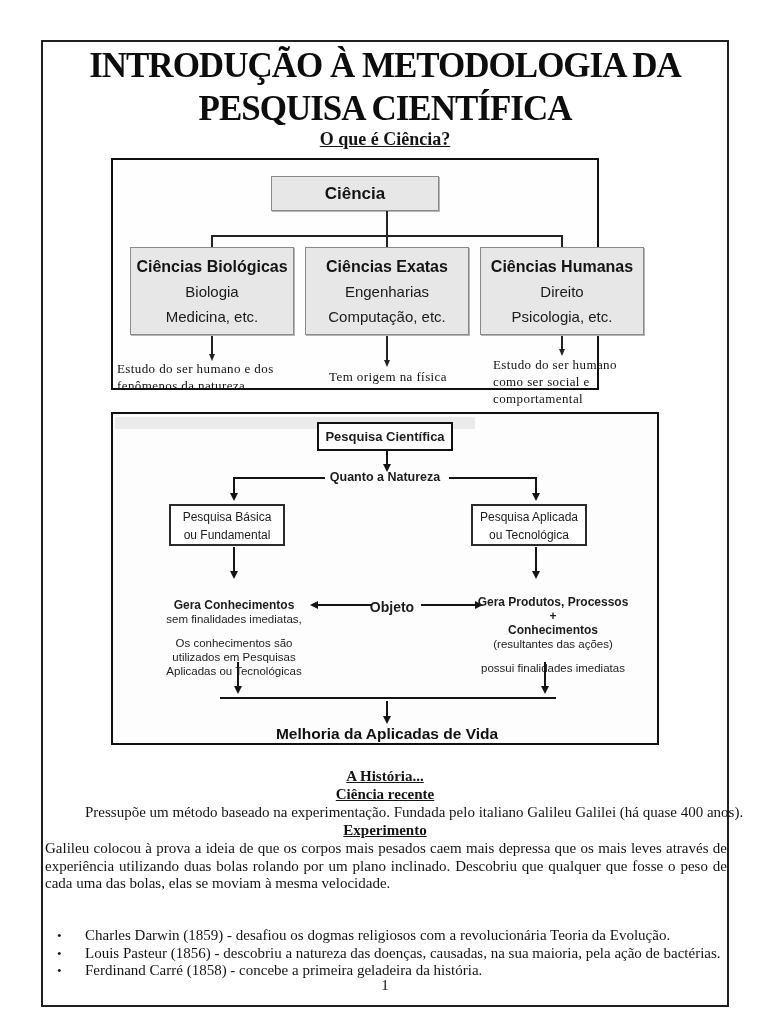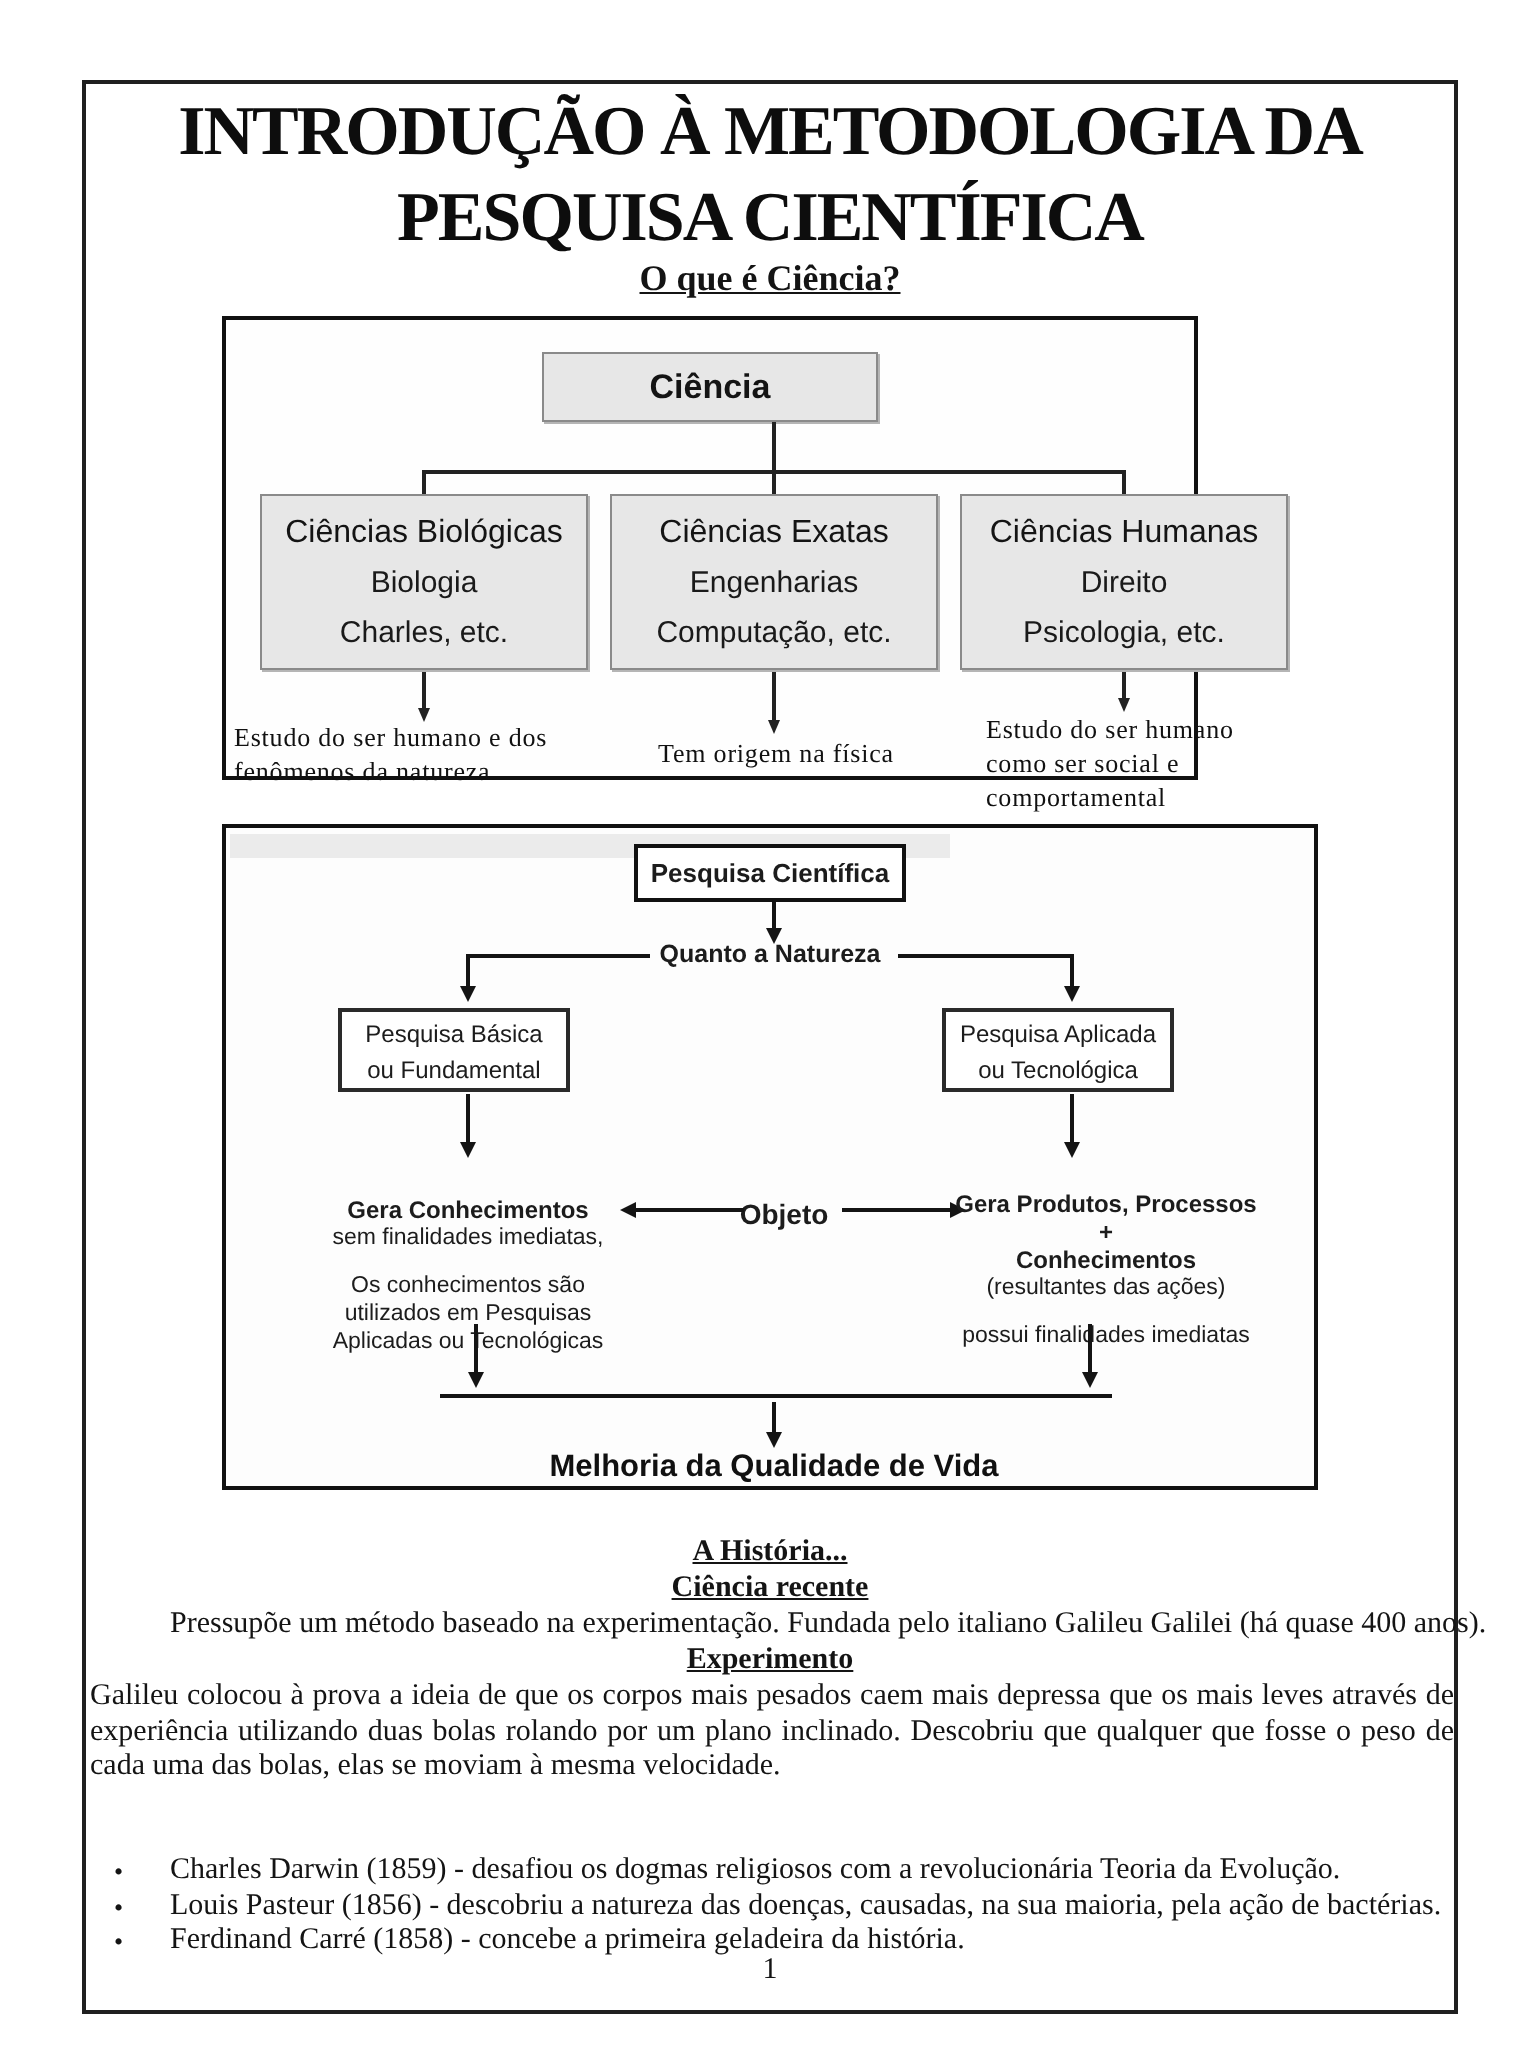--- a/index.html
+++ b/index.html
@@ -33,21 +33,21 @@
 
   
   .diagram1 { position:absolute; left:111px; top:158px; width:488px; height:232px;
               border:2px solid #111; background:#fefefe;
               font-family:"Liberation Sans", sans-serif; }
   .d1-root { position:absolute; left:50%; top:16px; width:168px; margin-left:-84px; height:35px;
              background:#e7e7e7; border:1px solid #8a8a8a; box-shadow:1px 1px 0 #b5b5b5;
              font-weight:700; font-size:17px; line-height:33px; text-align:center; }
   .d1-box { position:absolute; top:87px; width:164px; height:88px; background:#e7e7e7;
             border:1px solid #8a8a8a; box-shadow:1px 1px 0 #b5b5b5; text-align:center; padding-top:6px; }
-  .d1-box .bt { font-weight:400; font-size:16px; line-height:25px; }
+  .d1-box .bt { font-weight:700; font-size:16px; line-height:25px; }
   .d1-box .bl { font-size:15px; line-height:25px; color:#1a1a1a; }
   .b1 { left:17px; } .b2 { left:192px; } .b3 { left:367px; }
   .d1-cap { position:absolute; font-family:"Liberation Serif", serif; font-size:13px; line-height:17px;
             letter-spacing:0.4px; color:#111; }
   .cap1 { left:4px;  top:200px; width:200px; text-align:left; }
   .cap2 { left:175px; top:208px; width:200px; text-align:center; }
   .cap3 { left:380px; top:196px; width:150px; text-align:left; }
 
   
   .diagram2 { position:absolute; left:111px; top:412px; width:548px; height:333px;
@@ -98,21 +98,21 @@
 
     <div class="vline-thin" style="left:273px; top:51px; height:25px;"></div>
     <div class="hline-thin" style="left:99px; top:75px; width:350px;"></div>
     <div class="vline-thin" style="left:98px;  top:75px; height:12px;"></div>
     <div class="vline-thin" style="left:273px; top:75px; height:12px;"></div>
     <div class="vline-thin" style="left:448px; top:75px; height:12px;"></div>
 
     <div class="d1-box b1">
       <div class="bt">Ciências Biológicas</div>
       <div class="bl">Biologia</div>
-      <div class="bl">Charles, etc.</div>
+      <div class="bl">Medicina, etc.</div>
     </div>
     <div class="d1-box b2">
       <div class="bt">Ciências Exatas</div>
       <div class="bl">Engenharias</div>
       <div class="bl">Computação, etc.</div>
     </div>
     <div class="d1-box b3">
       <div class="bt">Ciências Humanas</div>
       <div class="bl">Direito</div>
       <div class="bl">Psicologia, etc.</div>
@@ -184,21 +184,21 @@
     </div>
 
     <div class="vline" style="left:124px; top:248px; height:25px;"></div>
     <div class="ah-down" style="left:120.5px; top:272px;"></div>
     <div class="vline" style="left:431px; top:248px; height:25px;"></div>
     <div class="ah-down" style="left:427.5px; top:272px;"></div>
     <div class="hline" style="left:107px; top:283px; width:336px;"></div>
     <div class="vline" style="left:273px; top:287px; height:16px;"></div>
     <div class="ah-down" style="left:269.5px; top:302px;"></div>
 
-    <div class="d2-footer">Melhoria da Qualidade de Vida</div>
+    <div class="d2-footer">Melhoria da Aplicadas de Vida</div>
   </div>
 
   <div class="sec-h" style="top:768px;">A História...</div>
   <div class="sec-h" style="top:786px;">Ciência recente</div>
   <div class="body-p" style="top:804px;margin-left:40px;">Pressupõe um método baseado na experimentação. Fundada pelo italiano Galileu Galilei (há quase 400 anos).</div>
   <div class="sec-h" style="top:822px;">Experimento</div>
   <div class="body-p" style="top:840px;">Galileu colocou à prova a ideia de que os corpos mais pesados caem mais depressa que os mais leves através de experiência utilizando duas bolas rolando por um plano inclinado. Descobriu que qualquer que fosse o peso de cada uma das bolas, elas se moviam à mesma velocidade.</div>
 
   <ul class="bullets">
     <li>Charles Darwin (1859) - desafiou os dogmas religiosos com a revolucionária Teoria da Evolução.</li>

